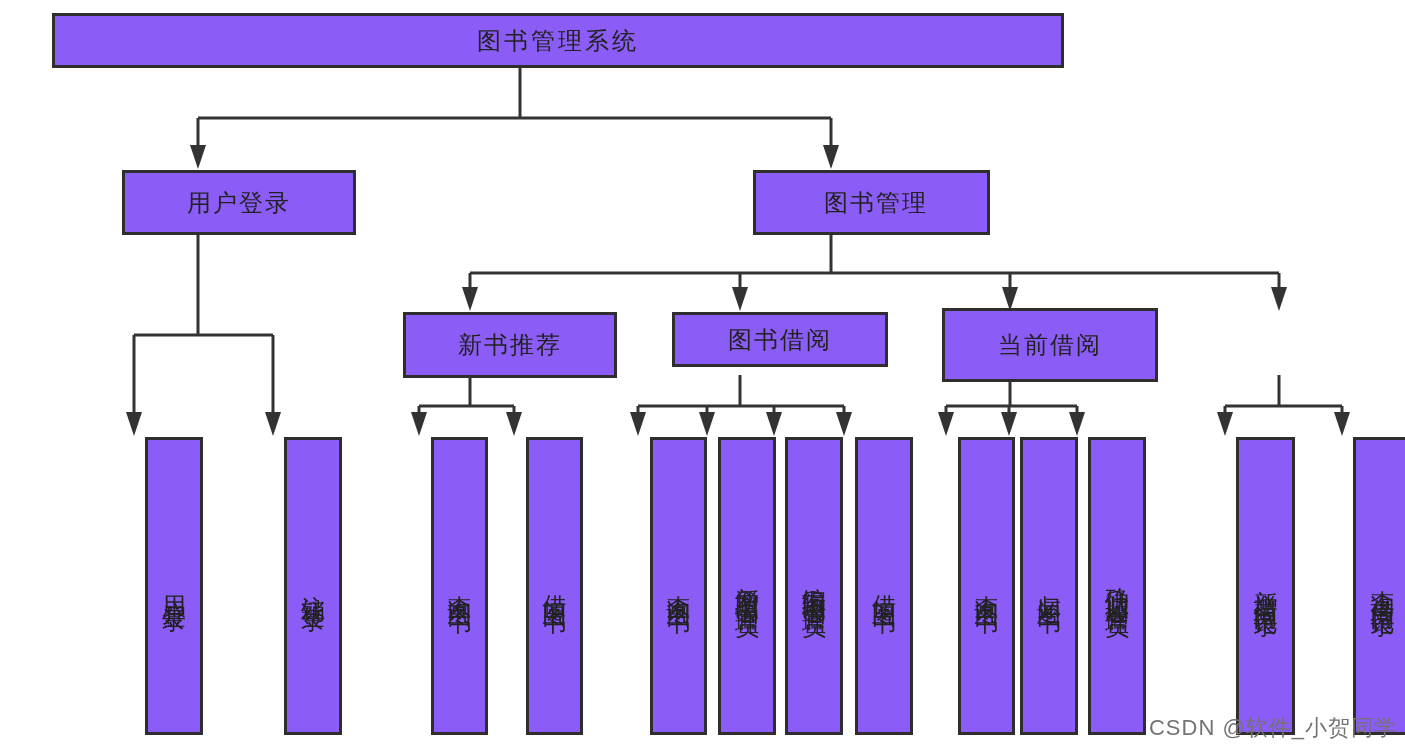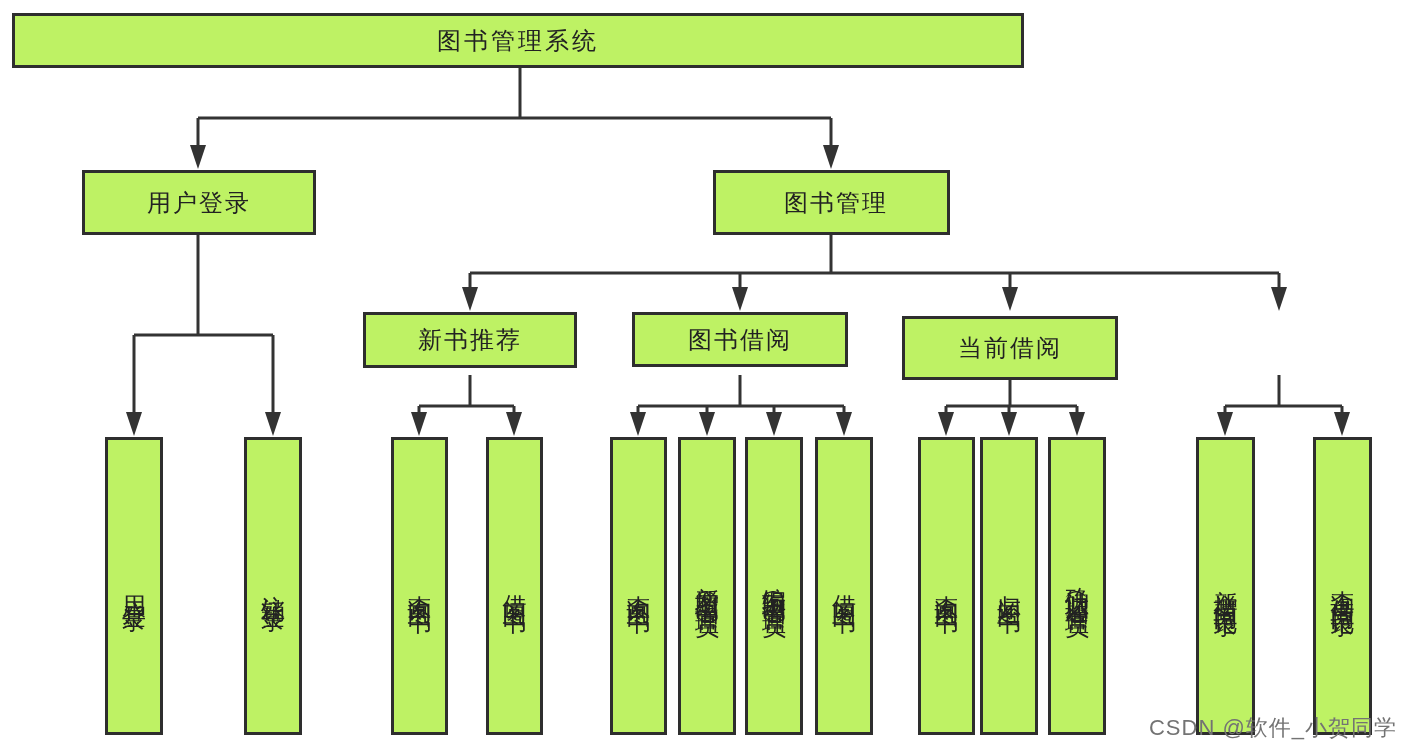--- a/index.html
+++ b/index.html
@@ -13,49 +13,50 @@
   }
   #connectors {
     position: absolute;
     left: 0; top: 0;
     width: 1405px; height: 747px;
   }
   .node {
     position: absolute;
     box-sizing: border-box;
     border: 3px solid #2e2e2e;
-    background: #bef264;
+    background: #8b5cf6;
     color: #222222;
     display: flex;
     align-items: center;
     justify-content: center;
     text-align: right;
+    margin-left: 40px;
   }
   .h-node {
     font-size: 24px;
     letter-spacing: 2px;
     line-height: 1;
     white-space: nowrap;
   }
   .v-node {
     writing-mode: vertical-rl;
     text-orientation: mixed;
     font-size: 24px;
     letter-spacing: 5px;
     line-height: 1;
   }
   
   .n-root   { left: 12px;   top: 13px;  width: 1012px; height: 55px; letter-spacing: 3px; }
   
   .n-user   { left: 82px;   top: 170px; width: 234px;  height: 65px; }
   .n-mgmt   { left: 713px;  top: 170px; width: 237px;  height: 65px; padding-left: 9px; }
   
-  .n-rec    { left: 363px;  top: 312px; width: 214px;  height: 56px; }
+  .n-rec    { left: 363px;  top: 312px; width: 214px;  height: 66px; }
   .n-bb     { left: 632px;  top: 312px; width: 216px;  height: 55px; }
-  .n-cb     { left: 902px;  top: 316px; width: 216px;  height: 64px; }
+  .n-cb     { left: 902px;  top: 308px; width: 216px;  height: 74px; }
   .n-br     { left: 1172px; top: 312px; width: 215px;  height: 63px; }
   
   .l-user     { left: 105px;  top: 437px; width: 58px; height: 298px; }
   .l-logout   { left: 244px;  top: 437px; width: 58px; height: 298px; }
   .l-rec-q    { left: 391px;  top: 437px; width: 57px; height: 298px; }
   .l-rec-b    { left: 486px;  top: 437px; width: 57px; height: 298px; }
   .l-bb-q     { left: 610px;  top: 437px; width: 57px; height: 298px; }
   .l-bb-add   { left: 678px;  top: 437px; width: 58px; height: 298px; letter-spacing: 4px; }
   .l-bb-edit  { left: 745px;  top: 437px; width: 58px; height: 298px; letter-spacing: 4px; }
   .l-bb-bor   { left: 815px;  top: 437px; width: 58px; height: 298px; }

